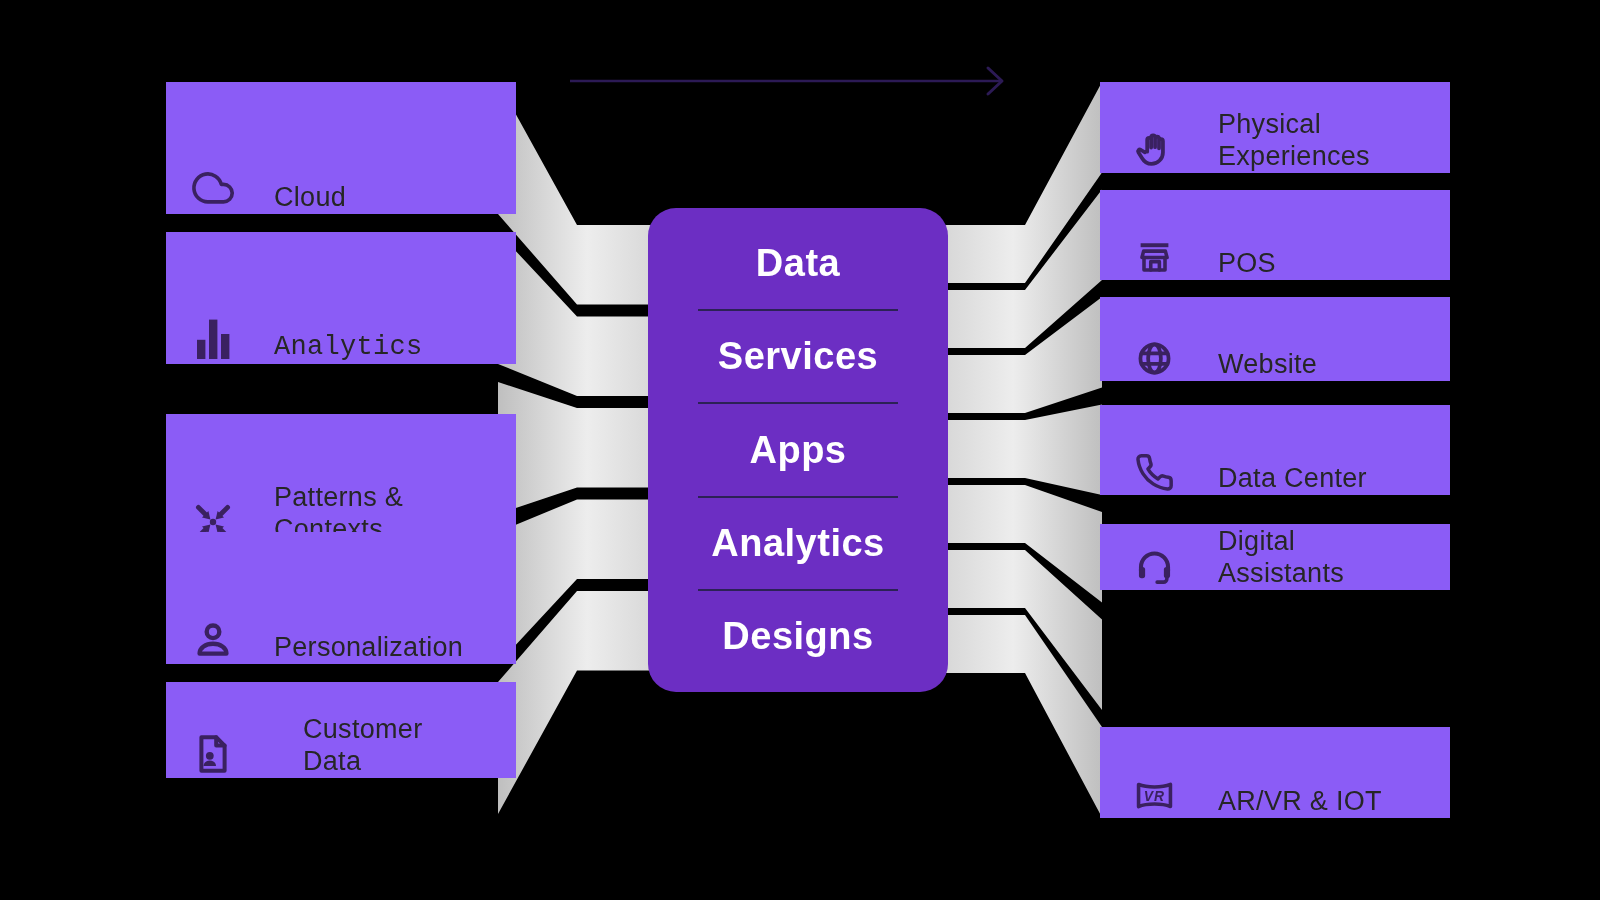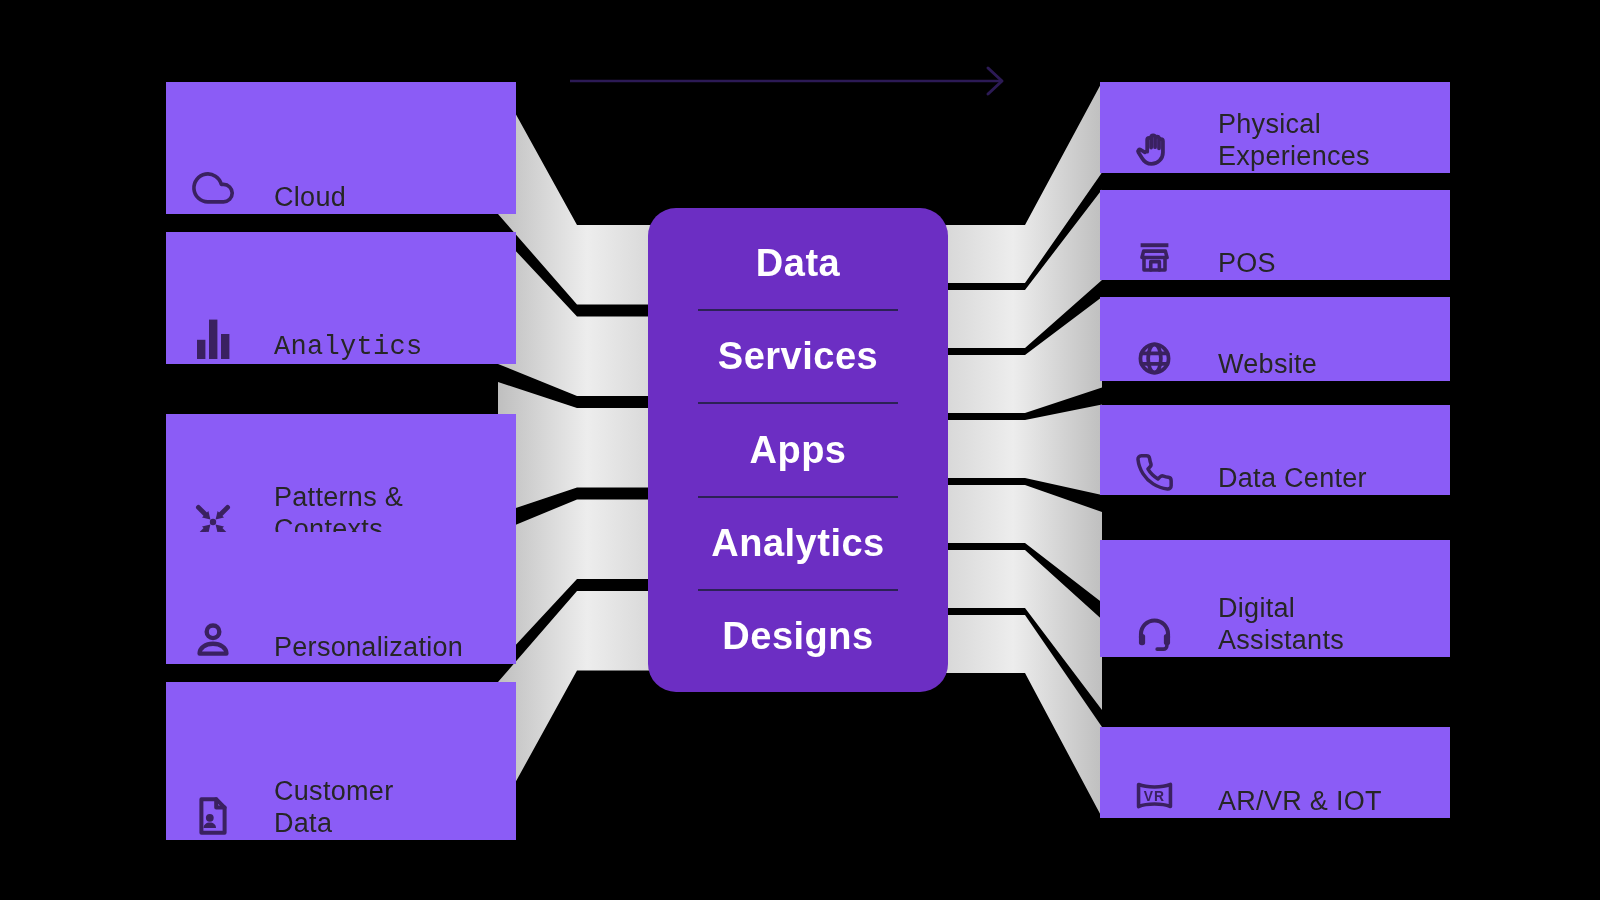--- a/index.html
+++ b/index.html
@@ -9,21 +9,21 @@
   }
   svg.connectors{position:absolute;left:0;top:0;z-index:1;}
   .box{
     position:absolute;background:#8b5cf6;display:flex;align-items:flex-end;
     box-sizing:border-box;z-index:2;
   }
   .box.left{left:166px;width:350px;padding-left:22px;}
   .box.right{left:1100px;width:350px;padding-left:30px;}
   .box .icon{display:flex;align-items:center;justify-content:center;
     width:50px;flex:0 0 50px;margin-right:36px;color:#3a2160;}
-  .box.right .icon{width:48px;flex:0 0 48px;margin-right:40px;}
+  .box.right .icon{width:48px;flex:0 0 48px;margin-right:40px;font-style:italic;}
   .box .icon svg{width:48px;height:48px;display:block;}
   .box.right .icon svg{width:45px;height:45px;}
   .label{
     font-size:27px;color:#262626;line-height:1.18;white-space:pre-line;
     letter-spacing:.3px;
   }
   .center-box{
     position:absolute;left:648px;top:208px;width:300px;height:484px;
     background:#6c2ec3;border-radius:28px;display:flex;flex-direction:column;
     padding:10px 0;box-sizing:border-box;z-index:3;
@@ -126,21 +126,21 @@
     </div>
     <div class="box left" style="top: 532px; height: 132px;">
       <span class="icon">
         <svg viewBox="0 0 24 24">
           <circle cx="12" cy="7.9" r="3.15" fill="none" stroke="#3a2160" stroke-linecap="round" stroke-linejoin="round" stroke-width="2.2"></circle>
           <path d="M5.3 18.8 c0 -3 3 -4.9 6.7 -4.9 s6.7 1.9 6.7 4.9 z" fill="none" stroke="#3a2160" stroke-linecap="round" stroke-linejoin="round" stroke-width="2.2"></path>
         </svg>
       </span>
       <span class="label">Personalization</span>
     </div>
-    <div class="box left" style="top: 682px; height: 158px;">
+    <div class="box left" style="top: 682px; height: 96px; gap: 29px;">
       <span class="icon">
         <svg viewBox="0 0 24 24">
           <path d="M6.2 3.6 h7.4 l4.2 4.2 v12.6 h-11.6 z" fill="none" stroke="#3a2160" stroke-linecap="round" stroke-linejoin="round" stroke-width="2"></path>
           <path d="M13.6 3.6 v4.2 h4.2" fill="none" stroke="#3a2160" stroke-linecap="round" stroke-linejoin="round" stroke-width="2"></path>
           <g fill="#3a2160">
             <circle cx="10.4" cy="12.9" r="1.95"></circle>
             <path d="M7.3 18 c0 -1.7 1.4 -2.7 3.1 -2.7 s3.1 1 3.1 2.7 z"></path>
           </g>
         </svg>
       </span>
@@ -181,21 +181,21 @@
       <span class="label">Website</span>
     </div>
     <div class="box right" style="top: 404.5px; height: 90.5px;">
       <span class="icon">
         <svg viewBox="0 0 24 24">
           <path d="M22 16.92v3a2 2 0 0 1-2.18 2 19.79 19.79 0 0 1-8.63-3.07 19.5 19.5 0 0 1-6-6 19.79 19.79 0 0 1-3.07-8.67A2 2 0 0 1 4.11 2h3a2 2 0 0 1 2 1.72 12.84 12.84 0 0 0 .7 2.81 2 2 0 0 1-.45 2.11L8.09 9.91a16 16 0 0 0 6 6l1.27-1.27a2 2 0 0 1 2.11-.45 12.84 12.84 0 0 0 2.81.7A2 2 0 0 1 22 16.92z" fill="none" stroke="#3a2160" stroke-linecap="round" stroke-linejoin="round" stroke-width="2.1" transform="translate(1.3 1.3) scale(0.89)"></path>
         </svg>
       </span>
       <span class="label">Data Center</span>
     </div>
-    <div class="box right" style="top: 540px; height: 117px;">
+    <div class="box right" style="top: 524px; height: 66px;">
       <span class="icon">
         <svg viewBox="0 0 24 24">
           <path d="M4.8 14 v-2.3 a7.2 7.2 0 0 1 14.4 0 V14" fill="none" stroke="#3a2160" stroke-linecap="round" stroke-linejoin="round" stroke-width="2.2"></path>
           <g fill="#3a2160">
             <rect x="3.7" y="11.7" width="3.3" height="6" rx="1.4"></rect>
             <rect x="17" y="11.7" width="3.3" height="6" rx="1.4"></rect>
           </g>
           <path d="M18.6 17.6 v.4 a1.8 1.8 0 0 1 -1.8 1.8 h-3.4" fill="none" stroke="#3a2160" stroke-linecap="round" stroke-linejoin="round" stroke-width="1.9"></path>
         </svg>
       </span>

